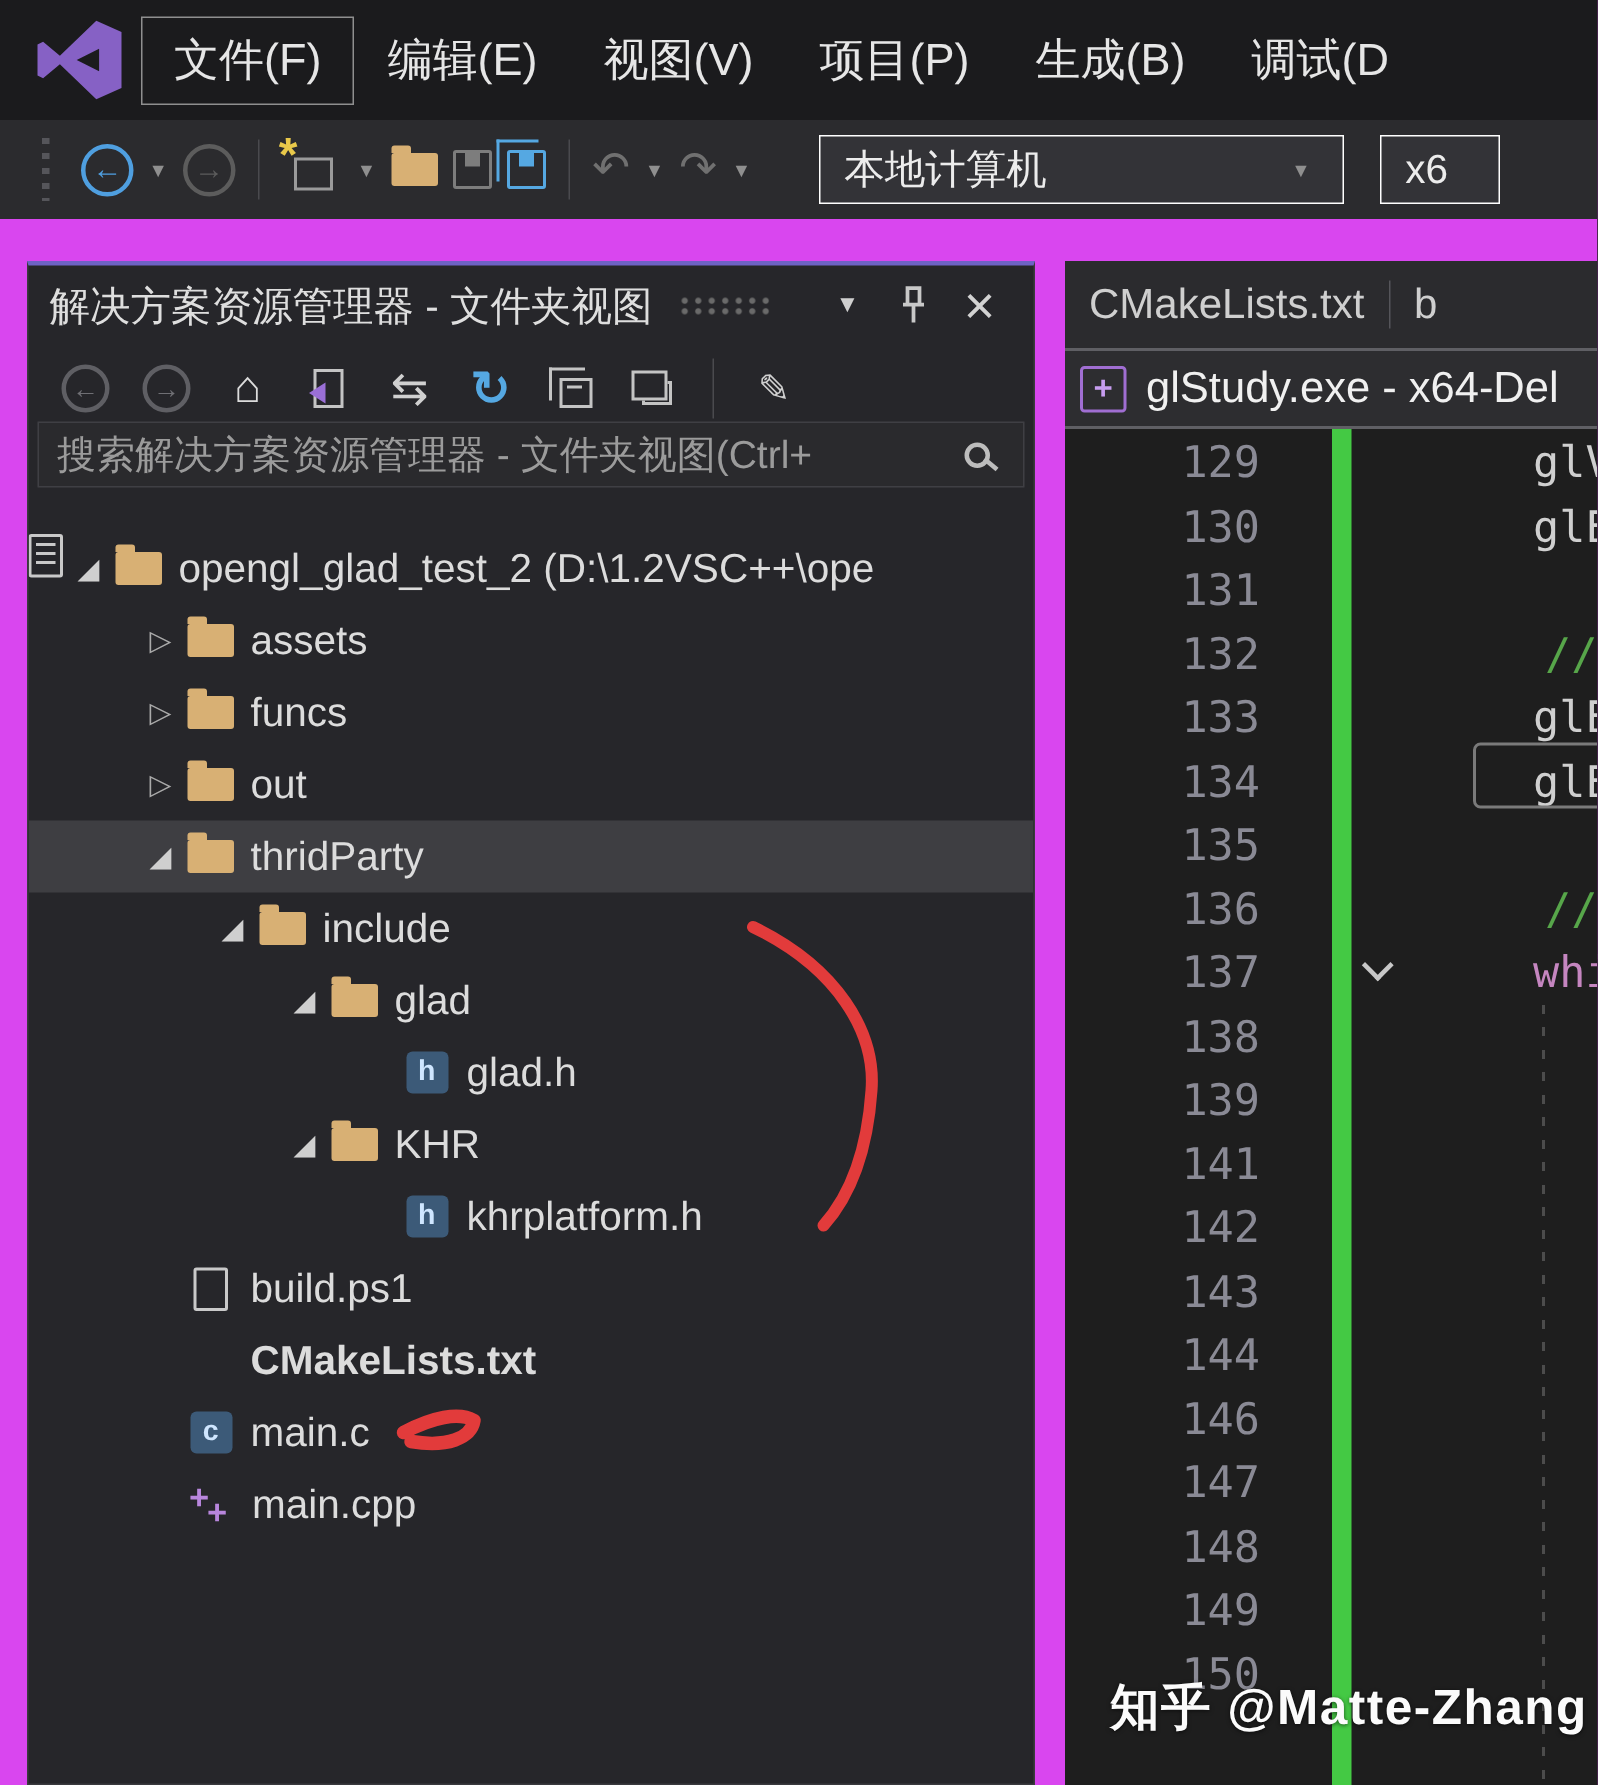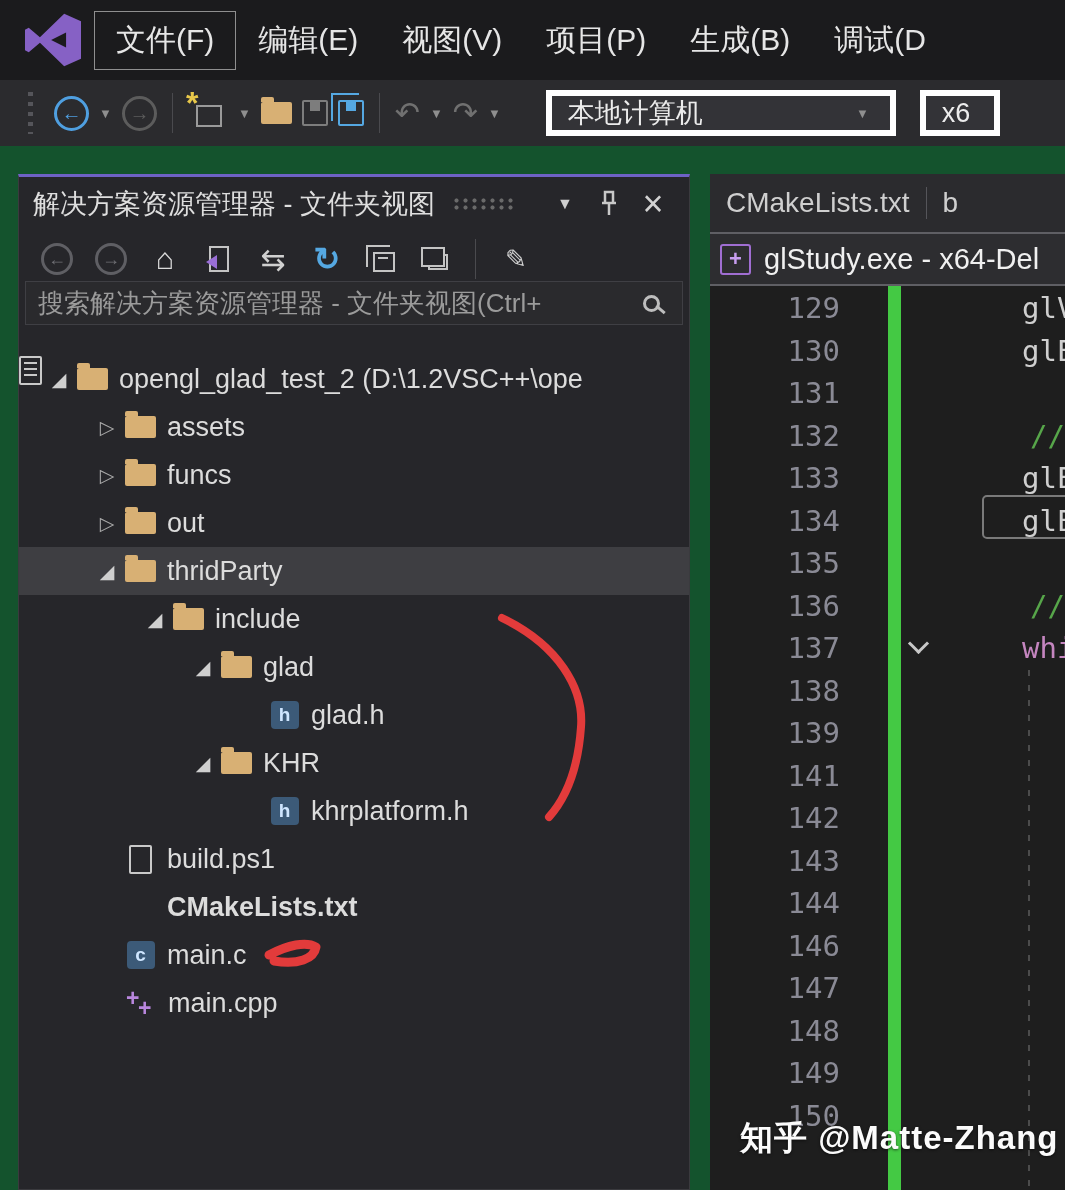--- a/index.html
+++ b/index.html
@@ -1,19 +1,19 @@
 <!DOCTYPE html>
 <html><head>
 <meta charset="utf-8">
 <style>
   * { margin:0; padding:0; box-sizing:border-box; }
   html,body { background:#1b1b1d; }
   #app {
     position:relative; width:1065px; height:1190px;
-    background:#14532d; overflow:hidden;
+    background:#d946ef; overflow:hidden;
     font-family:"Liberation Sans", sans-serif;
     -webkit-font-smoothing:antialiased;
   }
 
   
   .menubar { position:absolute; left:0; top:0; width:100%; height:80px; background:#1b1b1d;
              display:flex; align-items:center; overflow:hidden; }
   .vslogo { width:62px; height:56px; margin:0 10px 0 22px; flex:none; }
   .menu-item { font-size:30px; color:#e6e6e6; padding:9px 22px; white-space:nowrap; flex:none; }
   .menu-item.focus { border:1px solid #8f8f8f; padding:8px 21px; }
@@ -36,21 +36,21 @@
   .npstar { position:absolute; left:-2px; top:-8px; color:#e8c84a; font-size:32px; font-weight:bold; }
   .folder-ic { width:31px; height:22px; background:#d8b074; border-radius:2px; position:relative; }
   .folder-ic::before { content:""; position:absolute; left:0; top:-5px; width:13px; height:5px;
                        background:#d8b074; border-radius:2px 2px 0 0; }
   .floppy { width:26px; height:26px; border:2px solid #7d7d7d; border-radius:2px; position:relative; }
   .floppy::before { content:""; position:absolute; top:0; left:6px; width:10px; height:9px; background:#7d7d7d; }
   .floppy.blue { border-color:#55a8e2; }
   .floppy.blue::before { background:#55a8e2; }
   .floppy.all::after { content:""; position:absolute; left:-9px; top:-9px; width:26px; height:26px;
                        border:2px solid #55a8e2; border-right:none; border-bottom:none; }
-  .combo { display:flex; align-items:center; height:46px; border:6px solid #ffffff; background:#333337;
+  .combo { display:flex; align-items:center; height:46px; border:1px solid #ffffff; background:#333337;
            margin-left:40px; width:350px; padding:0 16px; flex:none; }
   .combo .lbl { font-size:27px; color:#ececec; flex:1; white-space:nowrap; overflow:hidden; }
   .combo.c2 { margin-left:24px; width:80px; }
 
   
   .sepanel { position:absolute; left:18px; top:174px; width:672px; height:1016px;
              background:#26262a; border:1px solid #3a3a3e; border-top:3px solid #6e62c5; overflow:hidden; }
   .se-title { height:54px; display:flex; align-items:center; padding:0 14px; color:#dedede; font-size:27px; }
   .se-title .ttl { white-space:nowrap; }
   .dots { width:60px; height:14px; margin-left:18px; flex:none;

